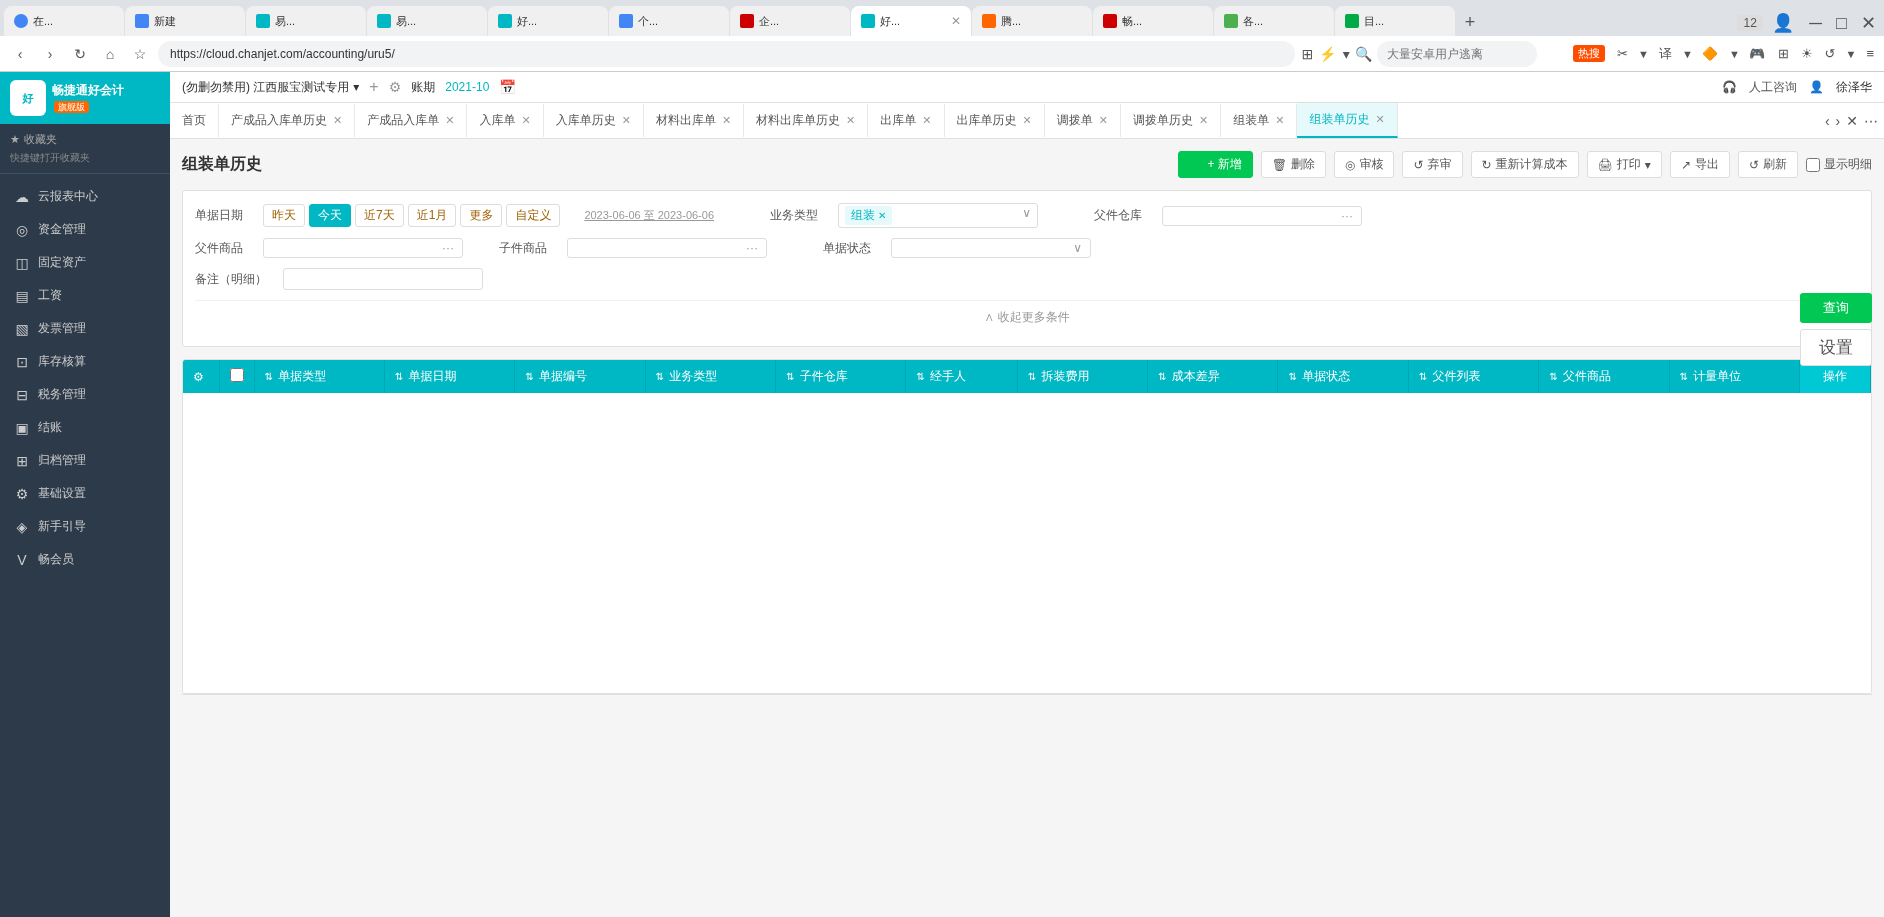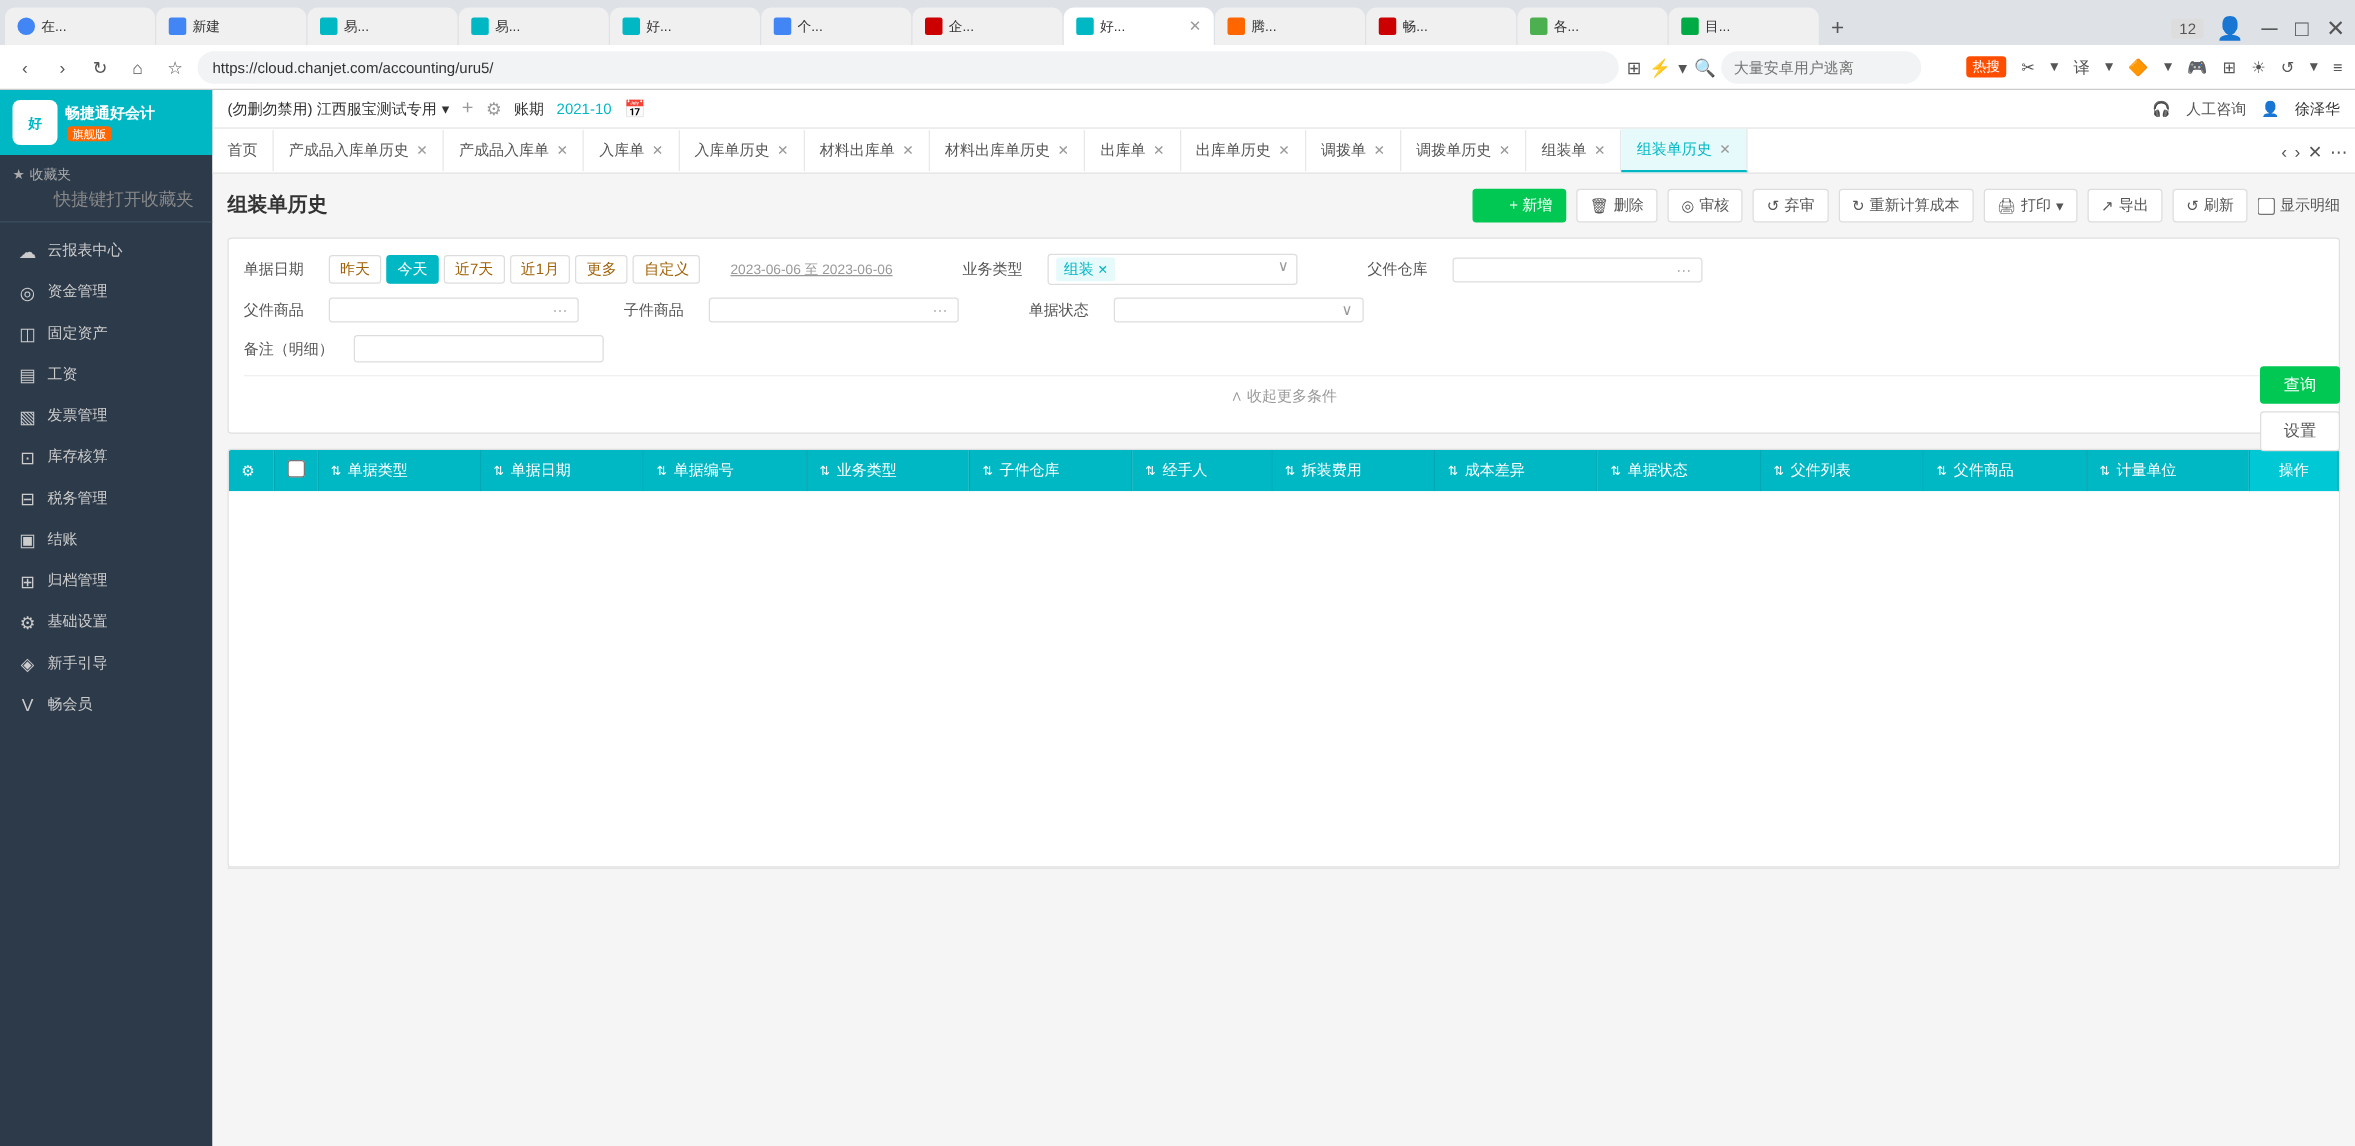--- a/index.html
+++ b/index.html
@@ -29,21 +29,21 @@
     .app-wrapper { display: flex; width: 100%; height: calc(917px - 72px); }
 
     
     .sidebar { width: 170px; background: #2d3a4a; flex-shrink: 0; display: flex; flex-direction: column; height: 100%; }
     .sidebar-logo { background: #00b8c4; padding: 8px 10px; display: flex; align-items: center; gap: 6px; }
     .logo-icon { width: 36px; height: 36px; background: #fff; border-radius: 6px; display: flex; align-items: center; justify-content: center; color: #00b8c4; font-weight: bold; font-size: 11px; }
     .logo-text { color: #fff; font-size: 12px; font-weight: bold; }
     .logo-badge { background: #ff6600; color: #fff; font-size: 9px; padding: 1px 4px; border-radius: 3px; margin-left: 2px; }
     .favorites-section { padding: 8px 10px; border-bottom: 1px solid #3d4f63; }
     .favorites-title { color: #aaa; font-size: 11px; margin-bottom: 4px; display: flex; align-items: center; gap: 4px; }
-    .favorites-hint { color: #888; font-size: 14px; margin-left: 33px; }
+    .favorites-hint { color: #888; font-size: 10px; }
     .sidebar-menu { flex: 1; overflow-y: auto; padding: 6px 0; }
     .sidebar-item { display: flex; align-items: center; gap: 8px; padding: 8px 14px; color: #ccc; cursor: pointer; font-size: 12px; }
     .sidebar-item .icon { font-size: 14px; width: 16px; text-align: center; }
 
     
     .main-content { flex: 1; display: flex; flex-direction: column; background: #f5f5f5; overflow: hidden; }
 
     
     .top-bar { background: #fff; border-bottom: 1px solid #e0e0e0; padding: 6px 12px; display: flex; align-items: center; gap: 10px; }
     .top-bar-company { display: flex; align-items: center; gap: 4px; font-size: 12px; color: #333; }
@@ -453,21 +453,21 @@
 
         <div class="collapse-bar">
           <span>∧</span>
           <span>收起更多条件</span>
         </div>
       </div>
 
       <div style="position:relative;margin-bottom:8px;">
         <div style="position:absolute;right:0;top:-66px;display:flex;flex-direction:column;gap:6px;">
           <button style="background:#00c853;color:#fff;border:none;border-radius:3px;padding:6px 18px;font-size:13px;cursor:pointer;min-width:60px;">查询</button>
-          <button style="background:#fff;color:#555;border:1px solid #ddd;border-radius:3px;padding:6px 18px;font-size:13px;cursor:pointer;min-width:60px;">设置</button>
+          <button style="background:#fff;color:#555;border:1px solid #ddd;border-radius:3px;padding:6px 18px;font-size:17px;cursor:pointer;min-width:60px;">设置</button>
         </div>
       </div>
 
       <div class="table-container">
         <table class="data-table">
           <thead class="table-header">
             <tr>
               <th class="table-settings-col">
                 <span>⚙</span>
               </th>

